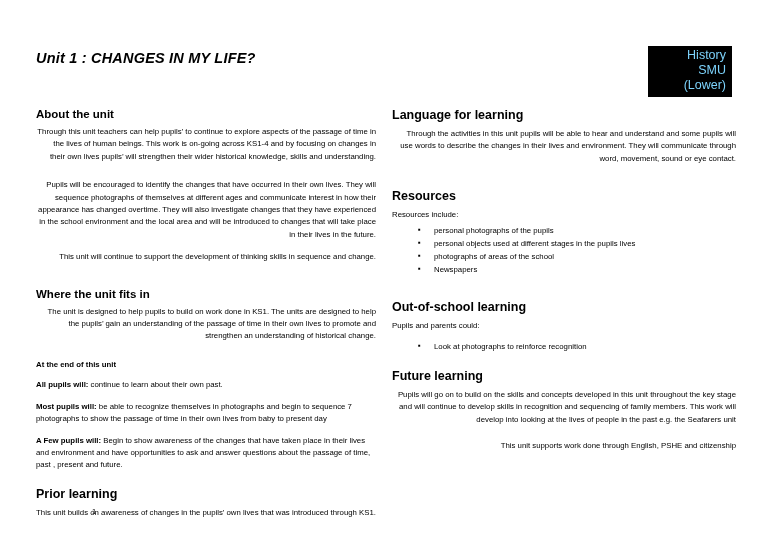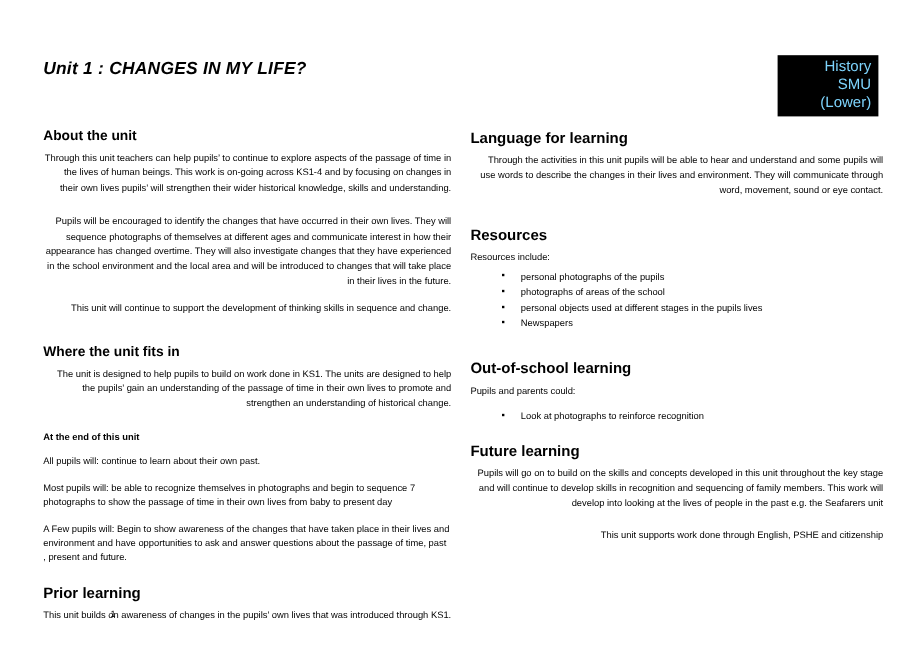--- a/index.html
+++ b/index.html
@@ -106,21 +106,21 @@
     font-size: 7.8px;
     font-weight: bold;
     margin: 0 0 8px 0;
     line-height: 12.4px;
   }
   .exp-item {
     font-size: 7.8px;
     line-height: 12.4px;
     margin: 0 0 9px 0;
   }
-  .exp-item b { font-weight: normal; }
+  .exp-item b { font-weight: bold; }
   .page-number {
     position: absolute;
     left: 92px;
     top: 507px;
     font-size: 7.5px;
   }
 </style>
 </head>
 <body>
 
@@ -177,22 +177,22 @@
       <p class="body">Through the activities in this unit pupils will be able to hear and understand and some pupils will use words to describe the changes in their lives and environment. They will communicate through word, movement, sound or eye contact.</p>
     </section>
 
     <div class="spacer-md"></div>
 
     <section>
       <h2 class="sec big">Resources</h2>
       <p class="lead-in">Resources include:</p>
       <ul class="bullets">
         <li>personal photographs of the pupils</li>
+        <li>personal objects used at different stages in the pupils lives</li>
         <li>photographs of areas of the school</li>
-        <li>personal objects used at different stages in the pupils lives</li>
         <li>Newspapers</li>
       </ul>
     </section>
 
     <div class="spacer-md"></div>
 
     <section>
       <h2 class="sec big">Out-of-school learning</h2>
       <p class="lead-in">Pupils and parents could:</p>
       <div class="spacer-sm"></div>

